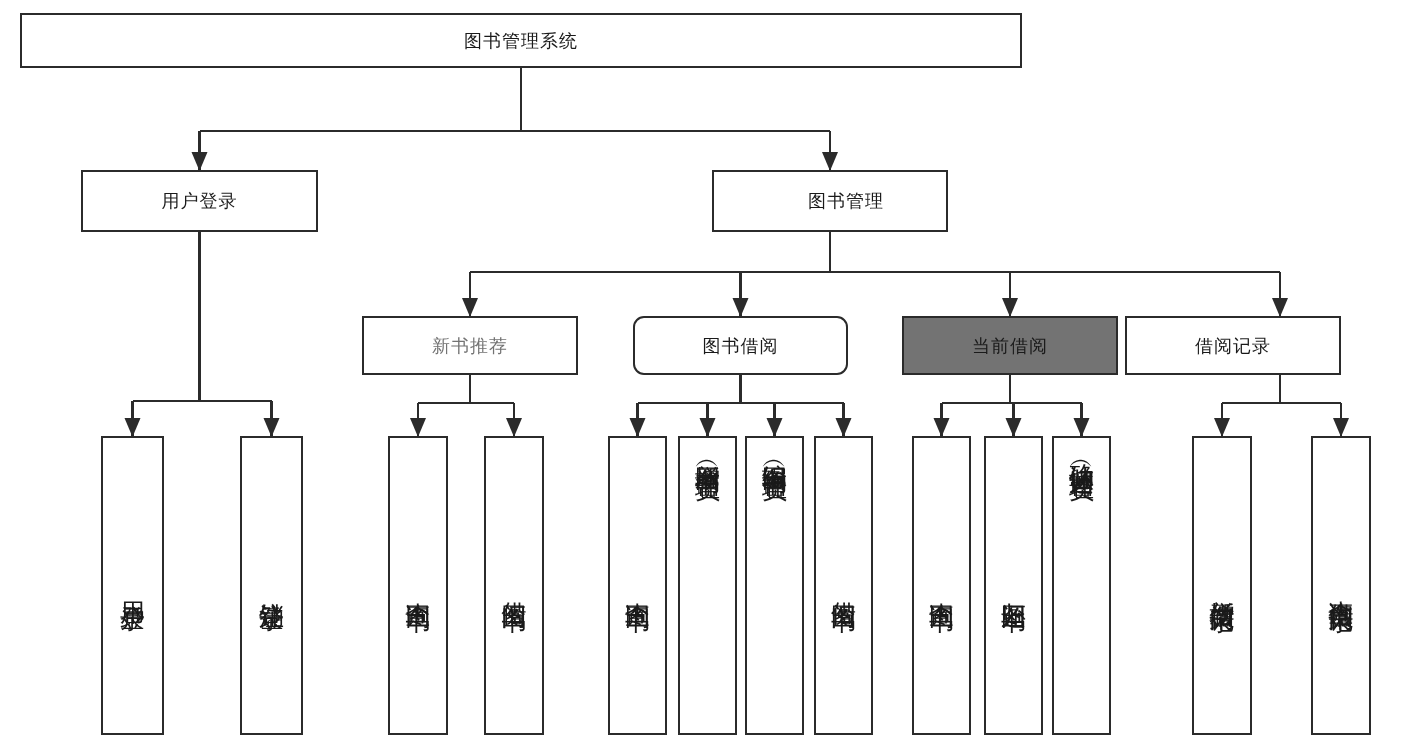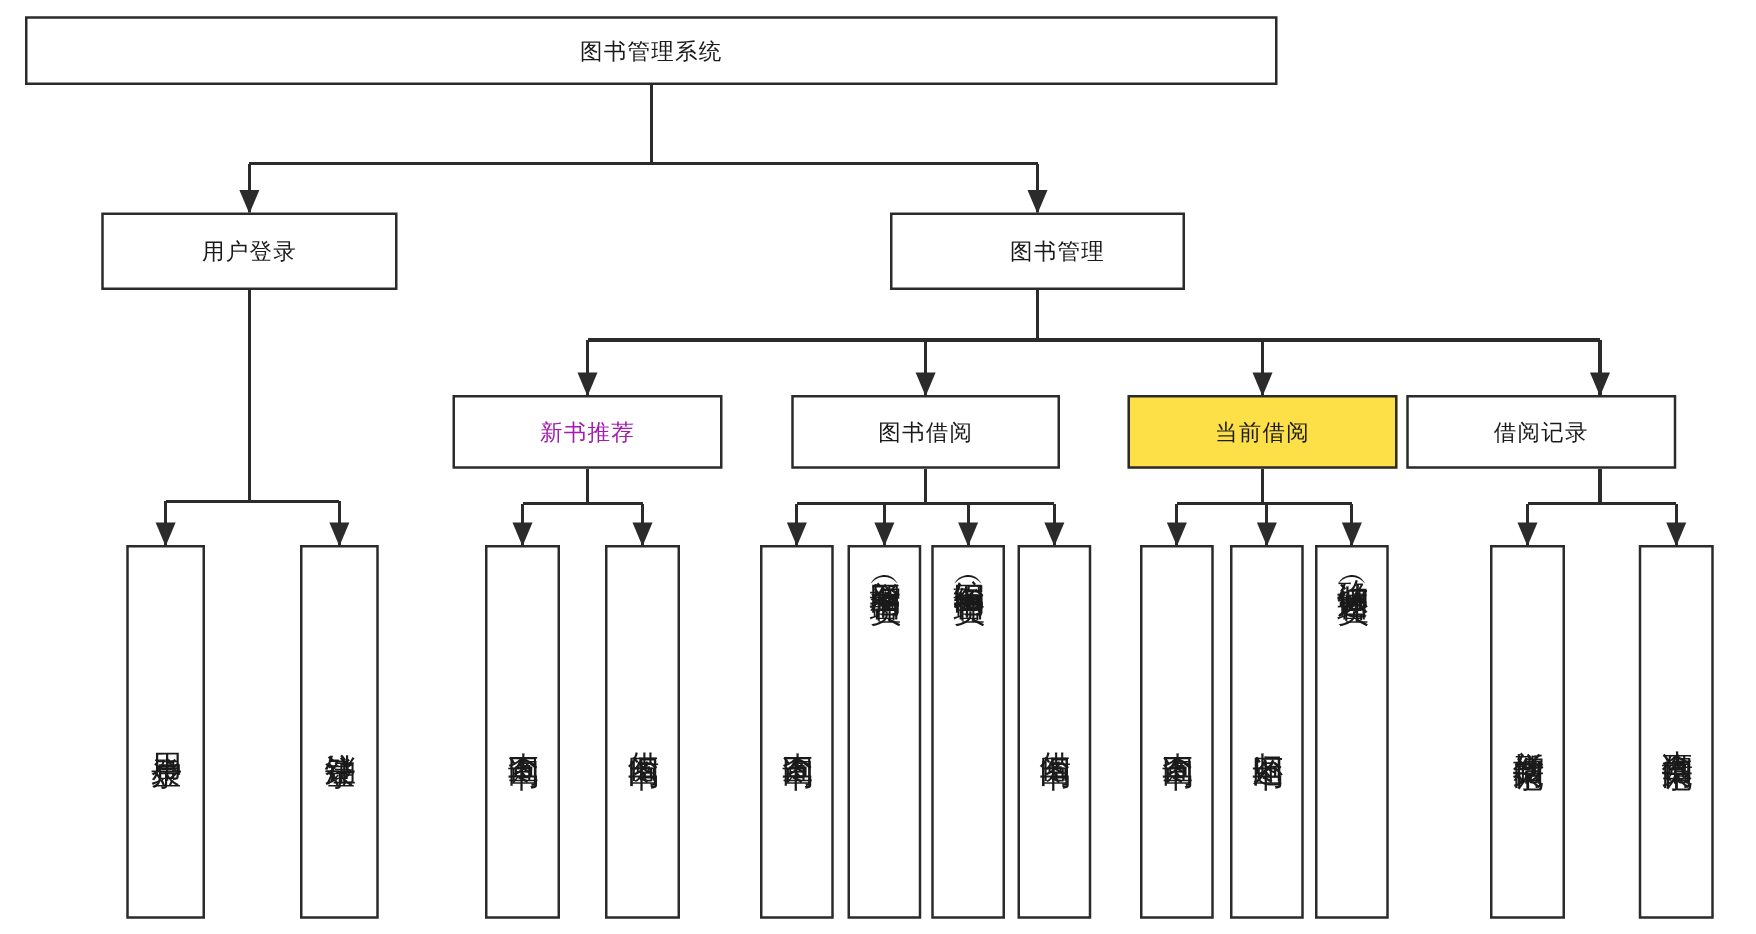--- a/index.html
+++ b/index.html
@@ -135,27 +135,27 @@
   <div id="nodes-layer">
       <div class="node h" style="left: 20px; top: 13px; width: 1002px; height: 55px; border-color: rgb(43, 43, 43); background: rgb(255, 255, 255); color: rgb(26, 26, 26);">
         <span>图书管理系统</span>
       </div>
       <div class="node h" style="left: 81px; top: 170px; width: 237px; height: 62px; border-color: rgb(43, 43, 43); background: rgb(255, 255, 255); color: rgb(26, 26, 26);">
         <span>用户登录</span>
       </div>
       <div class="node h" style="left: 712px; top: 170px; width: 236px; height: 62px; border-color: rgb(43, 43, 43); background: rgb(255, 255, 255); color: rgb(26, 26, 26); padding-left: 32px;">
         <span>图书管理</span>
       </div>
-      <div class="node h" style="left: 362px; top: 316px; width: 216px; height: 59px; border-color: rgb(43, 43, 43); background: rgb(255, 255, 255); color: #a21caf;">
+      <div class="node h" style="left: 362px; top: 316px; width: 216px; height: 59px; border-color: rgb(43, 43, 43); background: rgb(255, 255, 255); color: #737373;">
         <span>新书推荐</span>
       </div>
-      <div class="node h" style="left: 633px; top: 316px; width: 215px; height: 59px; border-color: rgb(43, 43, 43); background: rgb(255, 255, 255); color: rgb(26, 26, 26);">
+      <div class="node h" style="left: 633px; top: 316px; width: 215px; height: 59px; border-color: rgb(43, 43, 43); background: rgb(255, 255, 255); color: rgb(26, 26, 26); border-radius: 11px;">
         <span>图书借阅</span>
       </div>
-      <div class="node h" style="left: 902px; top: 316px; width: 216px; height: 59px; border-color: rgb(43, 43, 43); background: #fde047; color: rgb(26, 26, 26);">
+      <div class="node h" style="left: 902px; top: 316px; width: 216px; height: 59px; border-color: rgb(43, 43, 43); background: #737373; color: rgb(26, 26, 26);">
         <span>当前借阅</span>
       </div>
       <div class="node h" style="left: 1125px; top: 316px; width: 216px; height: 59px; border-color: rgb(43, 43, 43); background: rgb(255, 255, 255); color: rgb(26, 26, 26);">
         <span>借阅记录</span>
       </div>
       <div class="node leaf" style="left: 101px; top: 436px; width: 63px; height: 299px; border-color: rgb(43, 43, 43); background: rgb(255, 255, 255); color: rgb(26, 26, 26);">
         <div class="leafinner">
           <span class="vlabel">用户登录</span>
         </div>
       </div>

